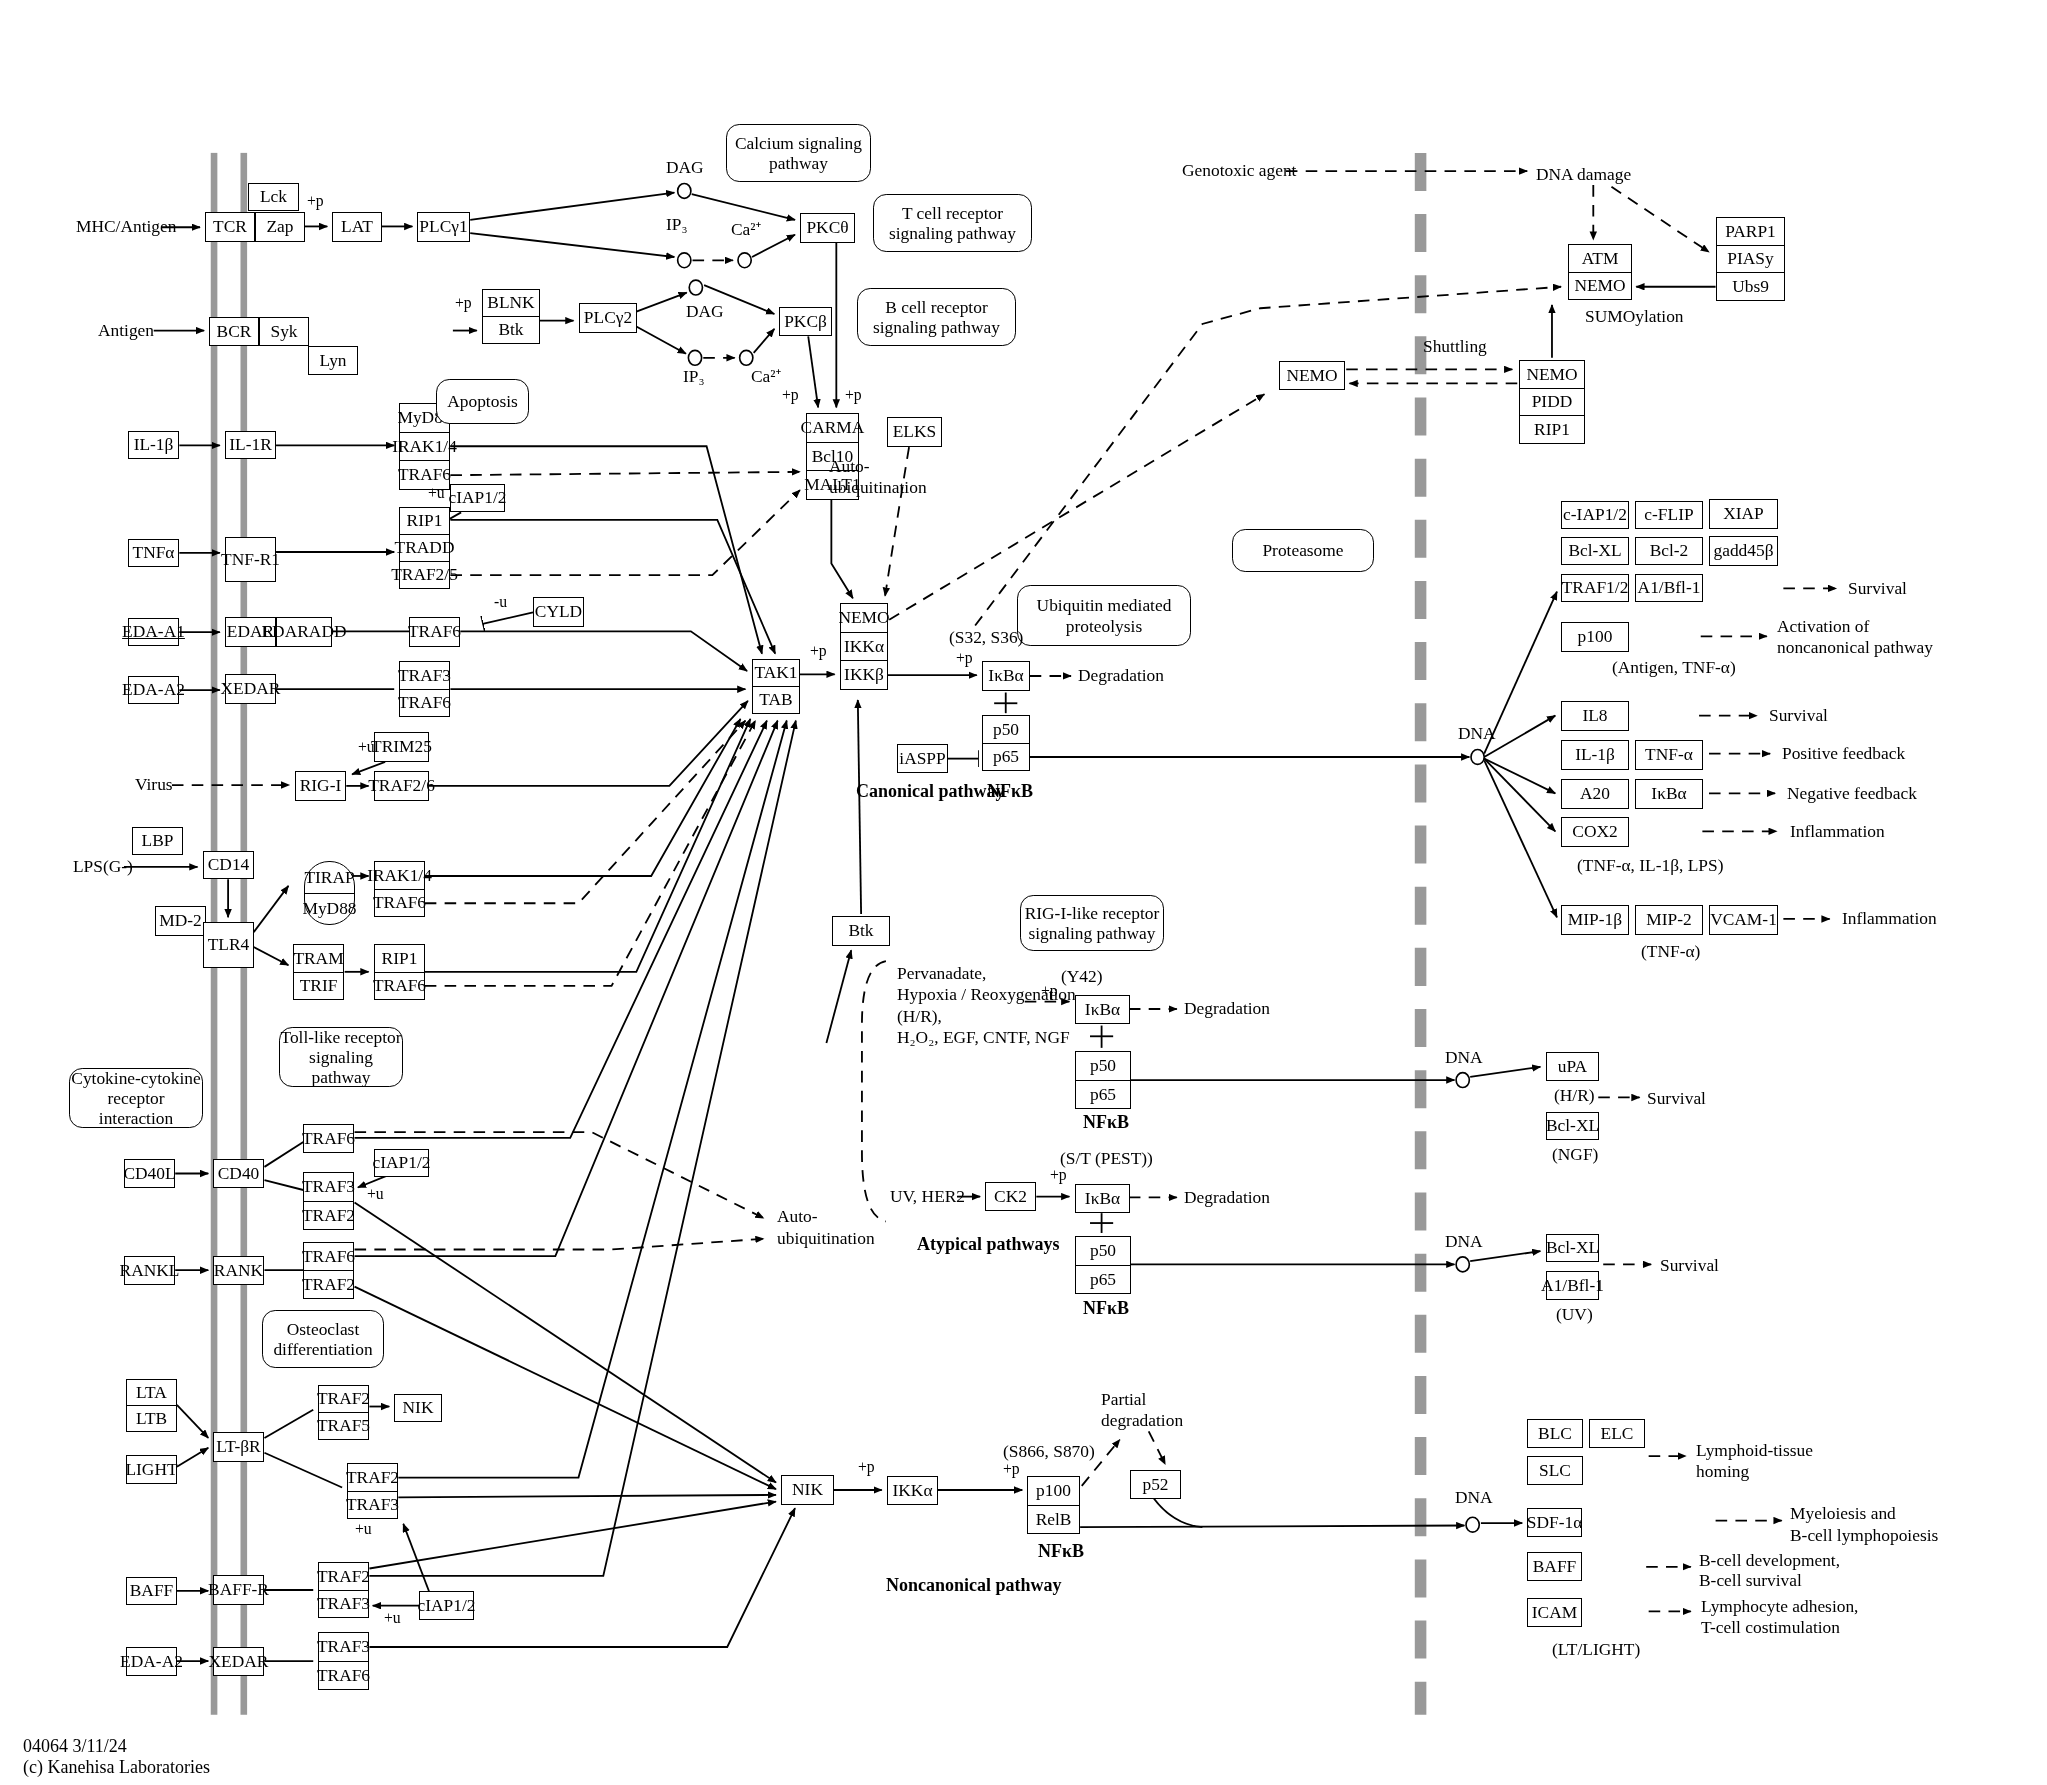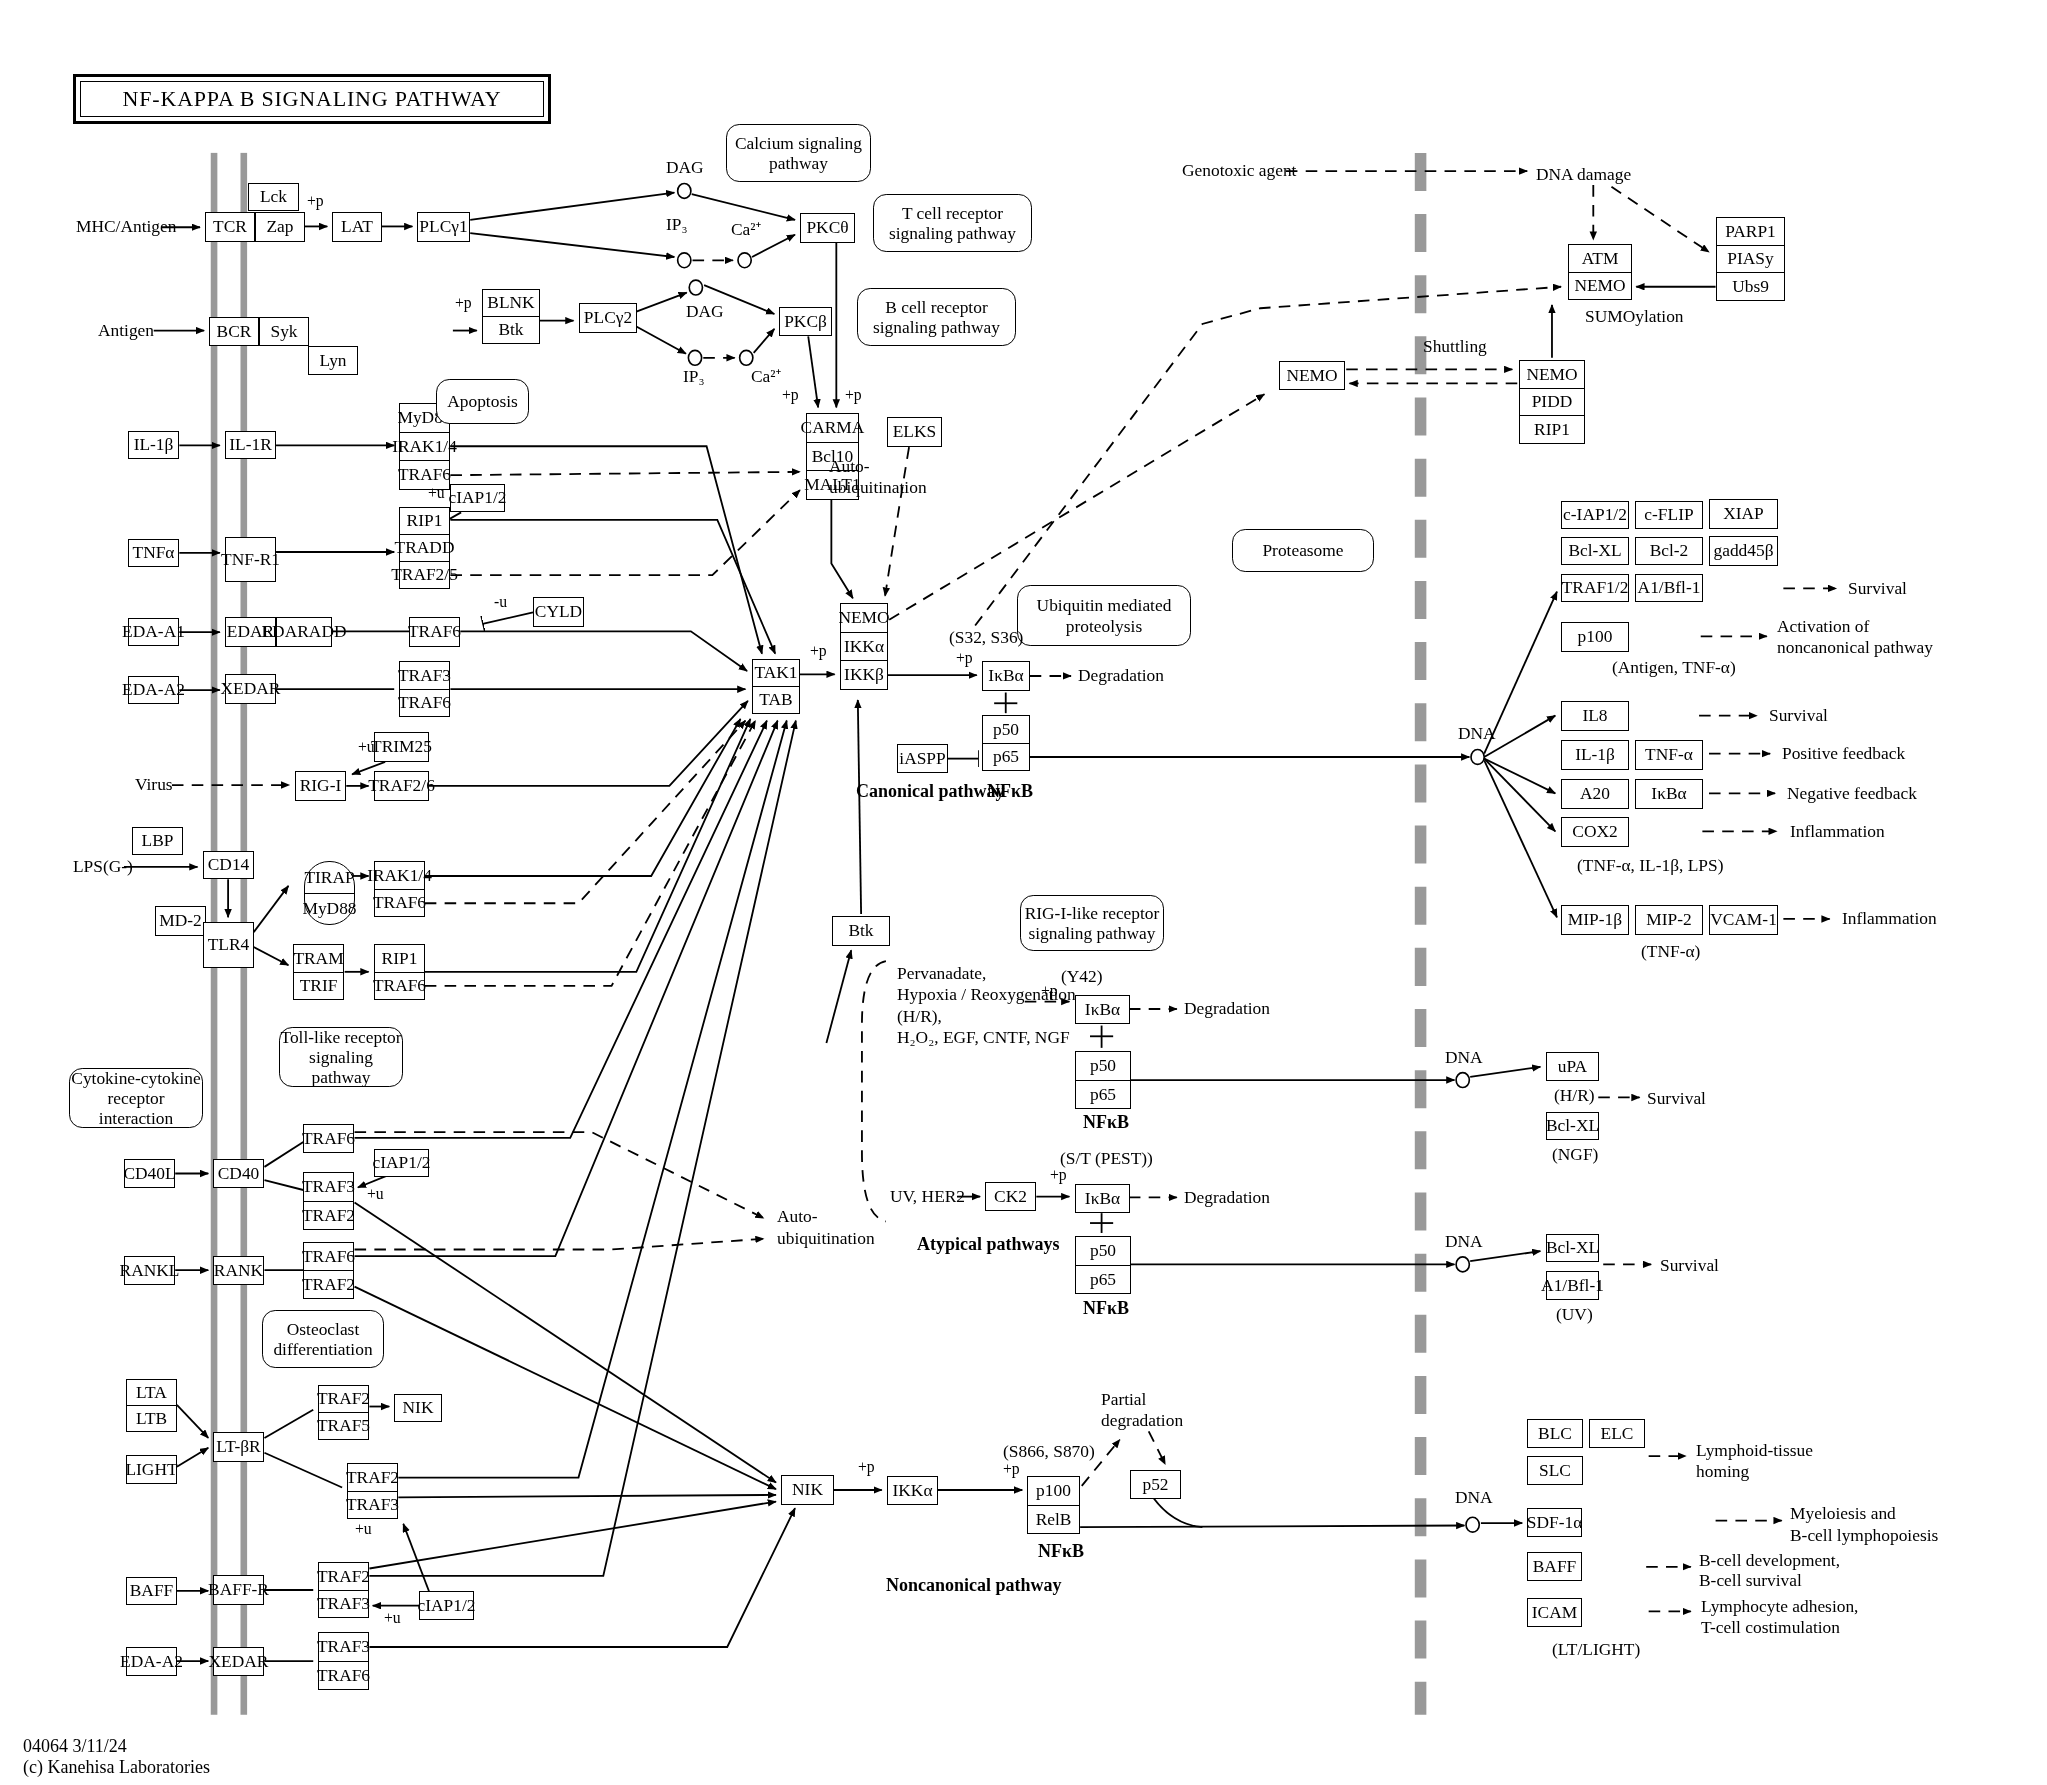--- a/index.html
+++ b/index.html
@@ -183,23 +183,20 @@
         <ellipse cx="842" cy="348" rx="8" ry="9" fill="#fff" stroke="#000" stroke-width="2"></ellipse>
         <ellipse cx="841" cy="433" rx="8" ry="9" fill="#fff" stroke="#000" stroke-width="2"></ellipse>
         <ellipse cx="903" cy="433" rx="8" ry="9" fill="#fff" stroke="#000" stroke-width="2"></ellipse>
         <ellipse cx="1788" cy="916" rx="8" ry="9" fill="#fff" stroke="#000" stroke-width="2"></ellipse>
         <ellipse cx="1770" cy="1307" rx="8" ry="9" fill="#fff" stroke="#000" stroke-width="2"></ellipse>
         <ellipse cx="1770" cy="1530" rx="8" ry="9" fill="#fff" stroke="#000" stroke-width="2"></ellipse>
         <ellipse cx="1782" cy="1845" rx="8" ry="9" fill="#fff" stroke="#000" stroke-width="2"></ellipse>
       </g>
   </svg>
 
-  <div id="title-box">
-    <span>NF-KAPPA B  SIGNALING  PATHWAY</span>
-  </div>
 
   <div id="node-layer">
       <div class="gbox" style="left: 248px; top: 183px; width: 51px; height: 28px;">
         <div class="row">Lck</div>
       </div>
       <div class="gbox" style="left: 205px; top: 212px; width: 50px; height: 30px;">
         <div class="row">TCR</div>
       </div>
       <div class="gbox" style="left: 255px; top: 212px; width: 50px; height: 30px;">
         <div class="row">Zap</div>
@@ -267,21 +264,21 @@
         <div class="row">TNFα</div>
       </div>
       <div class="gbox" style="left: 225px; top: 537px; width: 51px; height: 45px;">
         <div class="row">TNF-R1</div>
       </div>
       <div class="gbox" style="left: 399px; top: 507px; width: 51px; height: 82px;">
         <div class="row">RIP1</div>
         <div class="row">TRADD</div>
         <div class="row">TRAF2/5</div>
       </div>
-      <div class="gbox" style="left: 128px; top: 618px; width: 51px; height: 28px;">
+      <div class="gbox" style="left: 128px; top: 618px; width: 51px; height: 28px; text-decoration: underline;">
         <div class="row">EDA-A1</div>
       </div>
       <div class="gbox" style="left: 225px; top: 617px; width: 51px; height: 30px;">
         <div class="row">EDAR</div>
       </div>
       <div class="gbox" style="left: 276px; top: 617px; width: 56px; height: 30px;">
         <div class="row">EDARADD</div>
       </div>
       <div class="gbox" style="left: 409px; top: 617px; width: 51px; height: 30px;">
         <div class="row">TRAF6</div>

